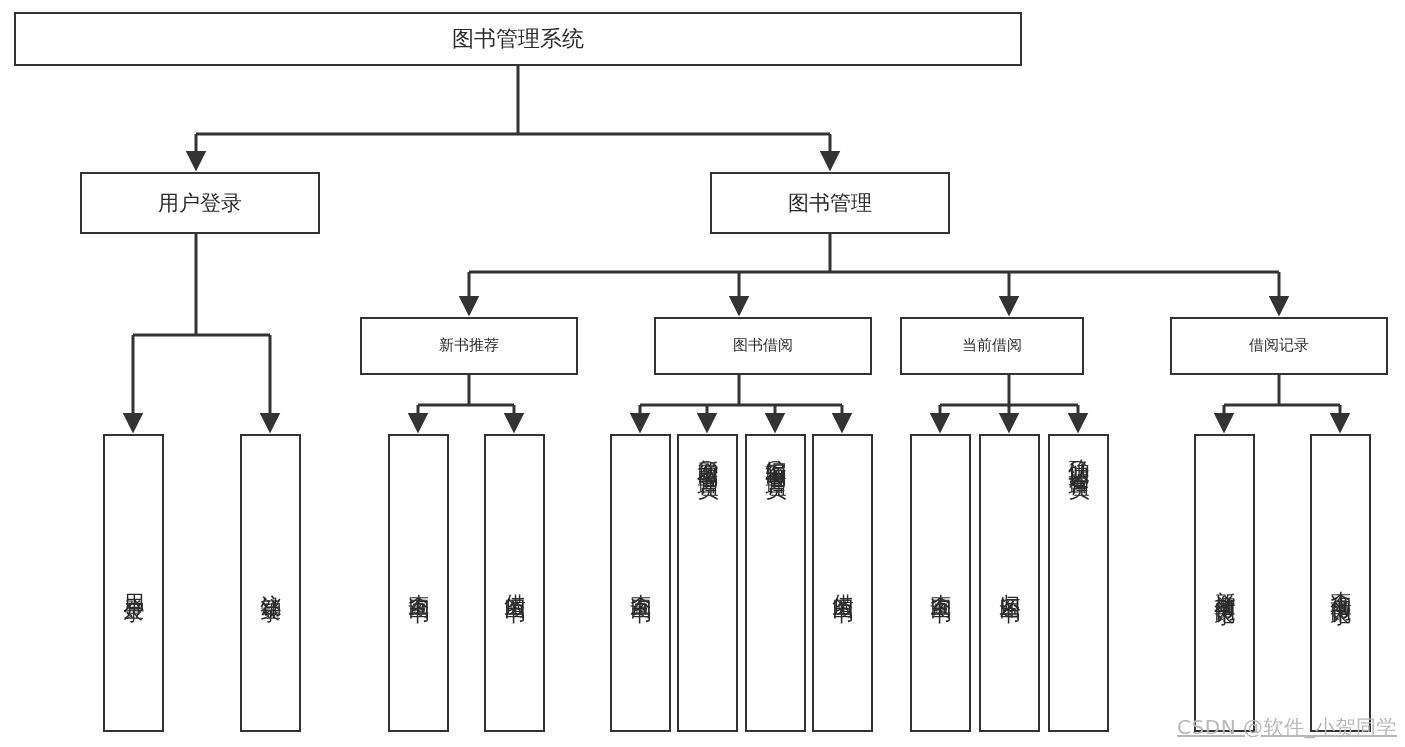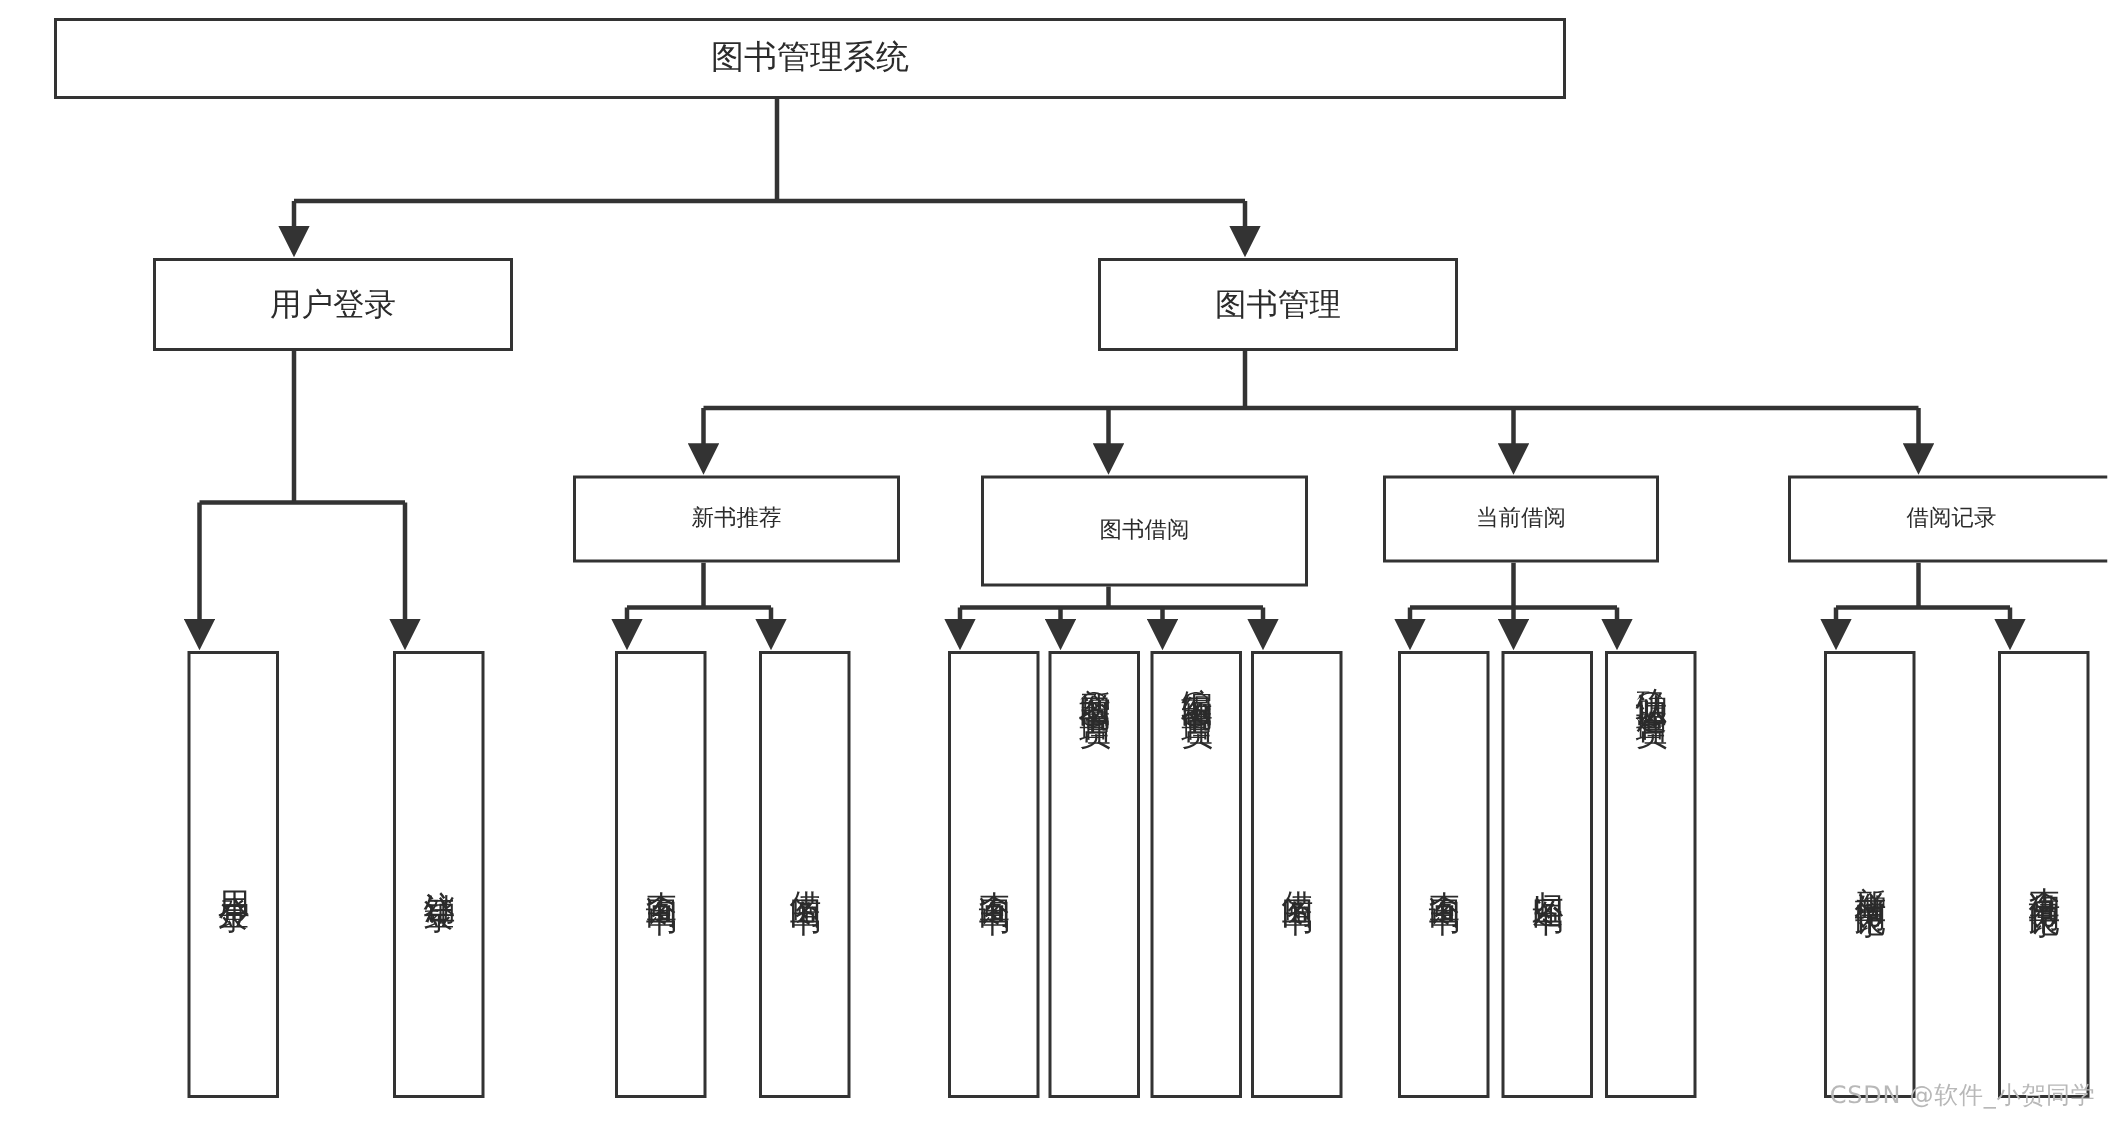--- a/index.html
+++ b/index.html
@@ -29,21 +29,20 @@
   .node {
     position: absolute;
     box-sizing: border-box;
     background: #ffffff;
     border: 2px solid #333333;
     display: flex;
     align-items: center;
     justify-content: center;
     color: #2b2b2b;
     z-index: 2;
-    margin-left: 22px;
   }
   .node-label {
     display: block;
     text-align: center;
     line-height: 1.18;
     color: #2b2b2b;
     white-space: nowrap;
   }
   .node.root {
     border-width: 2px;
@@ -70,25 +69,26 @@
     line-height: 1;
   }
   .node.leaf.short {
     align-items: center;
     padding-top: 0;
   }
   #watermark {
     position: absolute;
     right: 8px;
     bottom: 6px;
-    font-size: 16px;
+    font-size: 20px;
     color: #b8b8b8;
     letter-spacing: 0.5px;
     z-index: 5;
     white-space: nowrap;
+    text-decoration: underline;
   }
 </style>
 </head>
 <body>
 
 <div id="diagram-root">
 
   <svg id="edge-layer" viewBox="0 0 1405 747" width="1405" height="747" xmlns="http://www.w3.org/2000/svg">
     <defs>
       <marker id="arrow" viewBox="0 0 12 12" refX="10" refY="6" markerWidth="7" markerHeight="7" orient="auto-start-reverse">
@@ -146,21 +146,21 @@
   <div class="node level2" style="left:80px; top:172px; width:240px; height:62px;">
     <span class="node-label">用户登录</span>
   </div>
   <div class="node level2" style="left:710px; top:172px; width:240px; height:62px;">
     <span class="node-label">图书管理</span>
   </div>
 
   <div class="node level3" style="left:360px; top:317px; width:218px; height:58px;">
     <span class="node-label">新书推荐</span>
   </div>
-  <div class="node level3" style="left:632px; top:317px; width:218px; height:74px;">
+  <div class="node level3" style="left:654px; top:317px; width:218px; height:58px;">
     <span class="node-label">图书借阅</span>
   </div>
   <div class="node level3" style="left:900px; top:317px; width:184px; height:58px;">
     <span class="node-label">当前借阅</span>
   </div>
   <div class="node level3" style="left:1170px; top:317px; width:218px; height:58px;">
     <span class="node-label">借阅记录</span>
   </div>
 
   <div class="node leaf short" style="left:103px; top:434px; width:61px; height:298px;">

